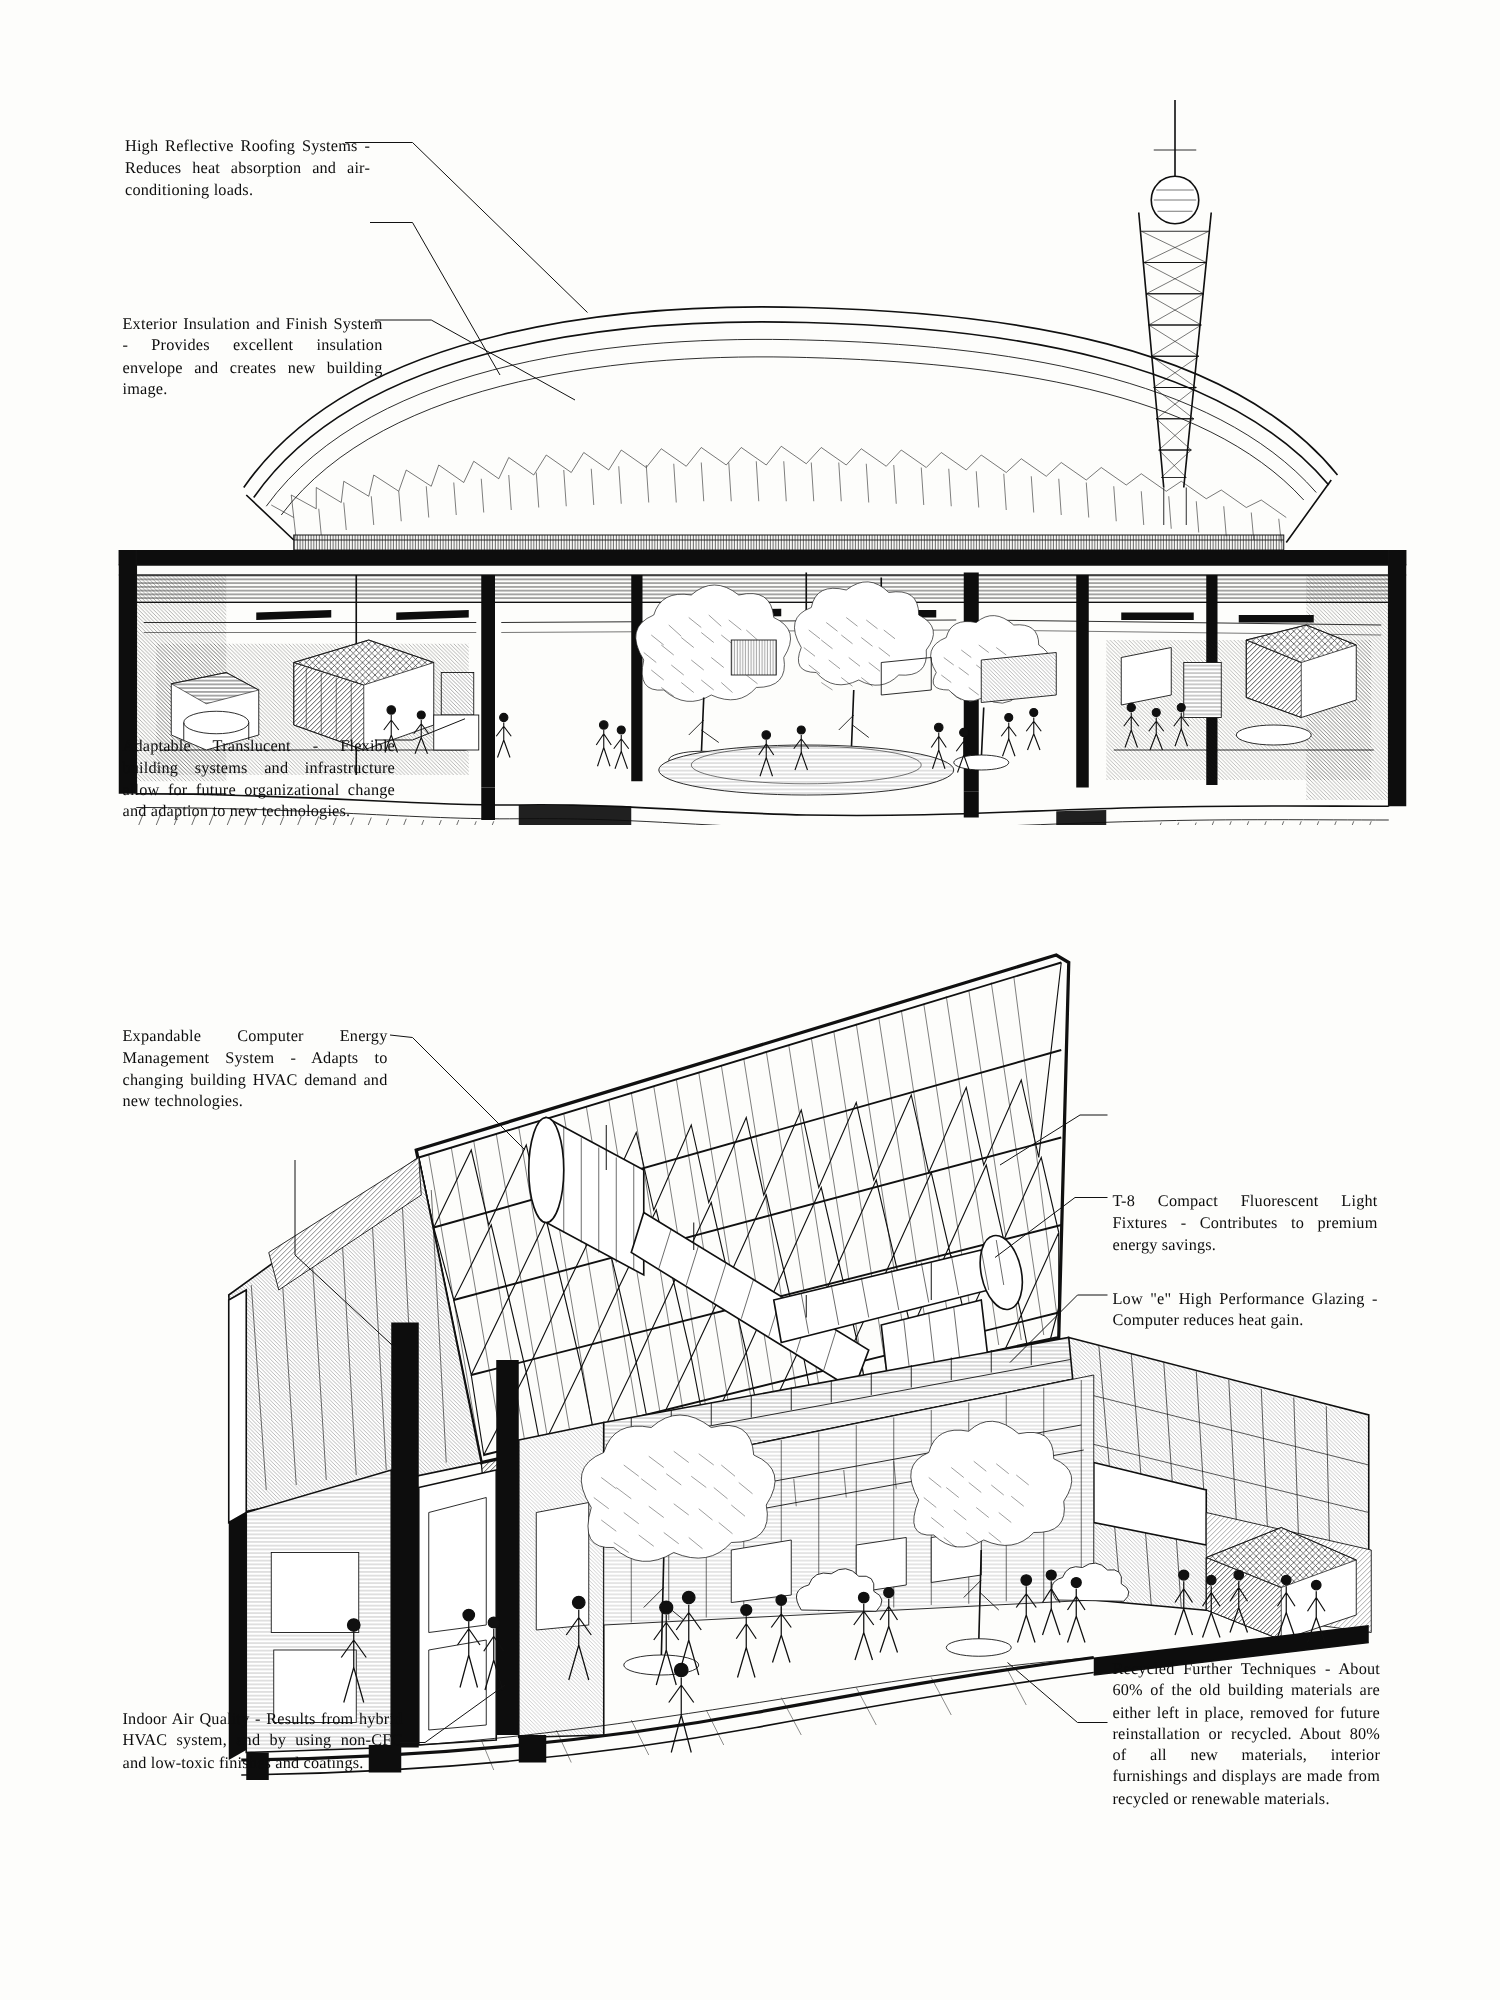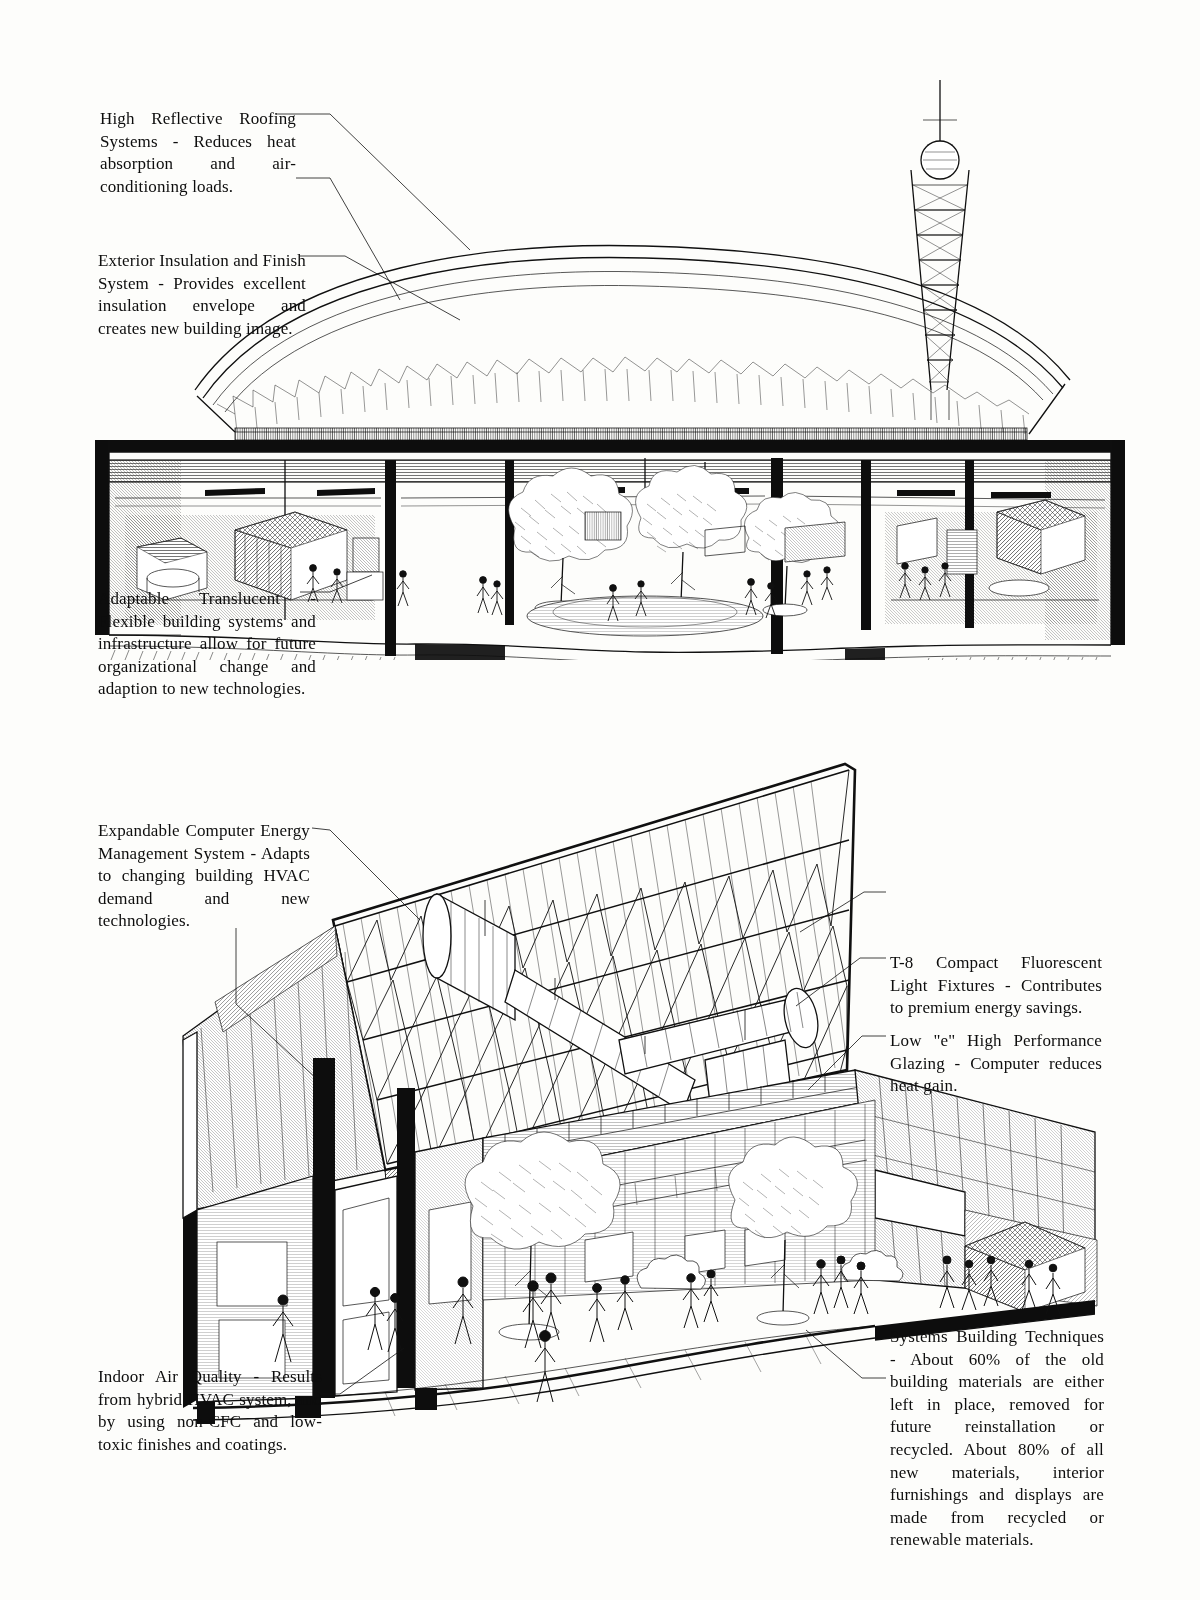--- a/index.html
+++ b/index.html
@@ -18,21 +18,21 @@
   .page {
     position: absolute;
     left: 0; top: 0;
     width: 1200px;
     height: 1600px;
     background: #fdfdfb;
   }
   .callout {
     position: absolute;
     font-family: "Liberation Serif", serif;
-    font-size: 17px;
+    font-size: 13px;
     line-height: 1.33;
     color: #0d0d0d;
     text-align: justify;
     letter-spacing: 0.15px;
   }
   .callout.right {
     text-align: justify;
   }
   
   .draw {
@@ -587,21 +587,21 @@
 
   <div class="callout right" style="left:890px; top:952px; width:212px;">
     <span>T-8 Compact Fluorescent Light</span>
     <span>Fixtures - Contributes to premium energy savings.</span>
   </div>
   <div class="callout right" style="left:890px; top:1030px; width:212px;">
     <span>Low "e" High Performance Glazing -</span>
     <span>Computer reduces heat gain.</span>
   </div>
   <div class="callout right" style="left:890px; top:1326px; width:214px;">
-    <span>Systems Building Techniques - About</span>
+    <span>Recycled Further Techniques - About</span>
     <span>60% of the old building materials are either left in place, removed for future reinstallation or recycled. About 80% of all new materials, interior furnishings and displays are made from recycled or renewable materials.</span>
   </div>
 
   <svg class="draw" style="left:0; top:0;" width="1200" height="1600">
     <g stroke="#111" stroke-width="0.8" fill="none">
       <path d="M312,828 L330,830 L420,920"></path>
       <path d="M236,928 L236,1004 L318,1080"></path>
       <path d="M320,1394 L340,1394 L404,1348"></path>
       <path d="M886,892 L864,892 L800,932"></path>
       <path d="M886,958 L860,958 L796,1006"></path>

